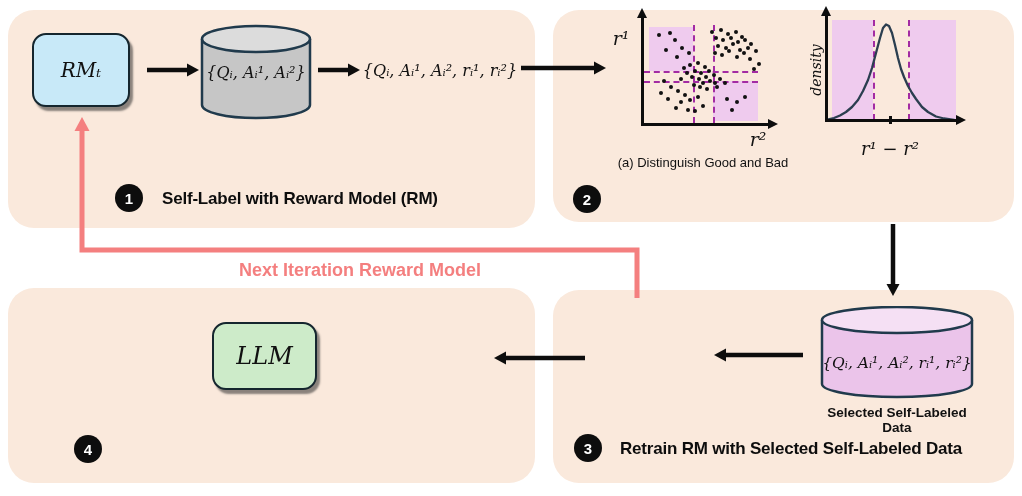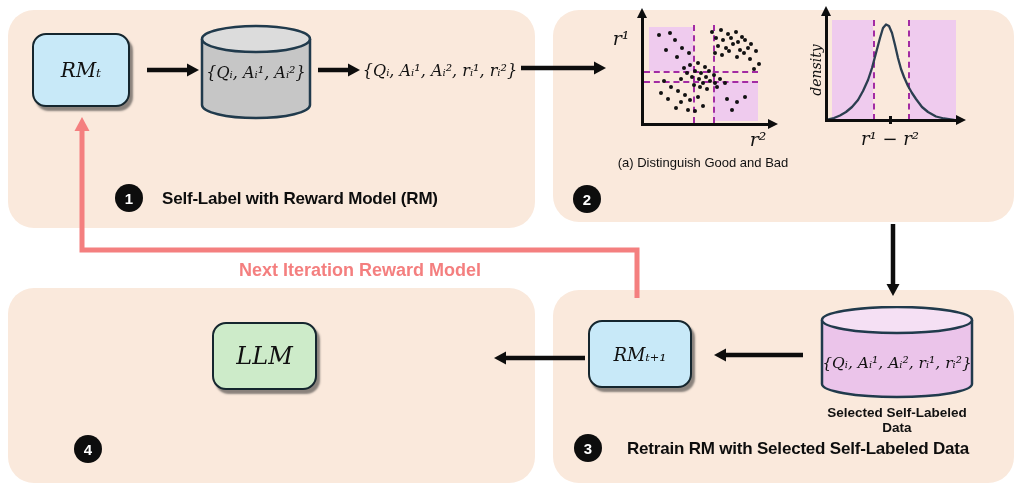--- a/index.html
+++ b/index.html
@@ -165,39 +165,36 @@
     <svg width="128" height="100" viewBox="0 0 128 100" preserveAspectRatio="none" style="position:absolute; left:0; top:0;">
       <polyline fill="none" stroke="#2b3e50" stroke-width="2.3" stroke-linejoin="round" stroke-linecap="round" points="0,99.5 6,98 12,95.5 18,92 24,87 30,80 35,71 40,60 44,48 48,33 52,18 55,8 58,4.5 61,6 64,13 67,25 70,38 73,49 76,57 80,66 84,73 88,79 94,87 100,92 108,96.5 116,98.5 126,99.8"></polyline>
     </svg>
     <div class="tick" style="left:61px; top:96px;"></div>
   </div>
   <div class="axis" style="left:825px; top:14px; width:3px; height:108px;"></div>
   <div class="tri-up" style="left:821px; top:6px;"></div>
   <div class="axis" style="left:825px; top:119px; width:133px; height:3px;"></div>
   <div class="tri-right" style="left:956px; top:115px;"></div>
   <div class="density-ylabel mathtext" style="left:785px; top:62px; width:62px;">density</div>
-  <div class="axis-label mathtext" style="left:840px; top:128px; width:100px; font-size:18px;font-style:italic;">r¹ − r²</div>
+  <div class="axis-label mathtext" style="left:840px; top:138px; width:100px; font-size:18px;font-style:italic;">r¹ − r²</div>
 
   <div class="badge" style="left:573px; top:185px;">2</div>
 
   <div class="panel" style="left:553px; top:290px; width:461px; height:193px;"></div>
 
   <svg style="position:absolute; left:820px; top:306px;" width="154" height="94" viewBox="0 0 154 94">
     <path d="M2,14 L2,78 A75,13 0 0 0 152,78 L152,14" fill="#ebc4ea" stroke="#203a4c" stroke-width="2.5"></path>
     <ellipse cx="77" cy="14" rx="75" ry="13" fill="#f5e0f4" stroke="#203a4c" stroke-width="2.5"></ellipse>
   </svg>
   <div class="cyl-label mathtext" style="left:822px; top:348px; width:150px; height:30px; font-size:15.5px;">{Qᵢ, Aᵢ¹, Aᵢ², rᵢ¹, rᵢ²}</div>
   <div class="caption" style="left:812px; top:405px; width:170px; font-size:13.5px;">Selected Self-Labeled Data</div>
 
-  <div class="node-box blue" style="left:588px; top:320px; width:104px; height:68px;">
-    <span class="mathtext" style="font-size:18px;">RMₜ₊₁</span>
-  </div>
 
   <div class="badge" style="left:574px; top:434px;">3</div>
-  <div class="step-label" style="left:620px; top:439px;margin-left:7px;">Retrain RM with Selected Self-Labeled Data</div>
+  <div class="step-label" style="left:620px; top:439px;">Retrain RM with Selected Self-Labeled Data</div>
 
   <div class="panel" style="left:8px; top:288px; width:527px; height:195px;"></div>
 
   <div class="node-box green" style="left:212px; top:322px; width:105px; height:68px;">
     <span class="mathtext" style="font-size:24px;">LLM</span>
   </div>
 
   <div class="badge" style="left:74px; top:435px;">4</div>
 
   <div class="loop-label" style="left:210px; top:260px; width:300px;">Next Iteration Reward Model</div>

